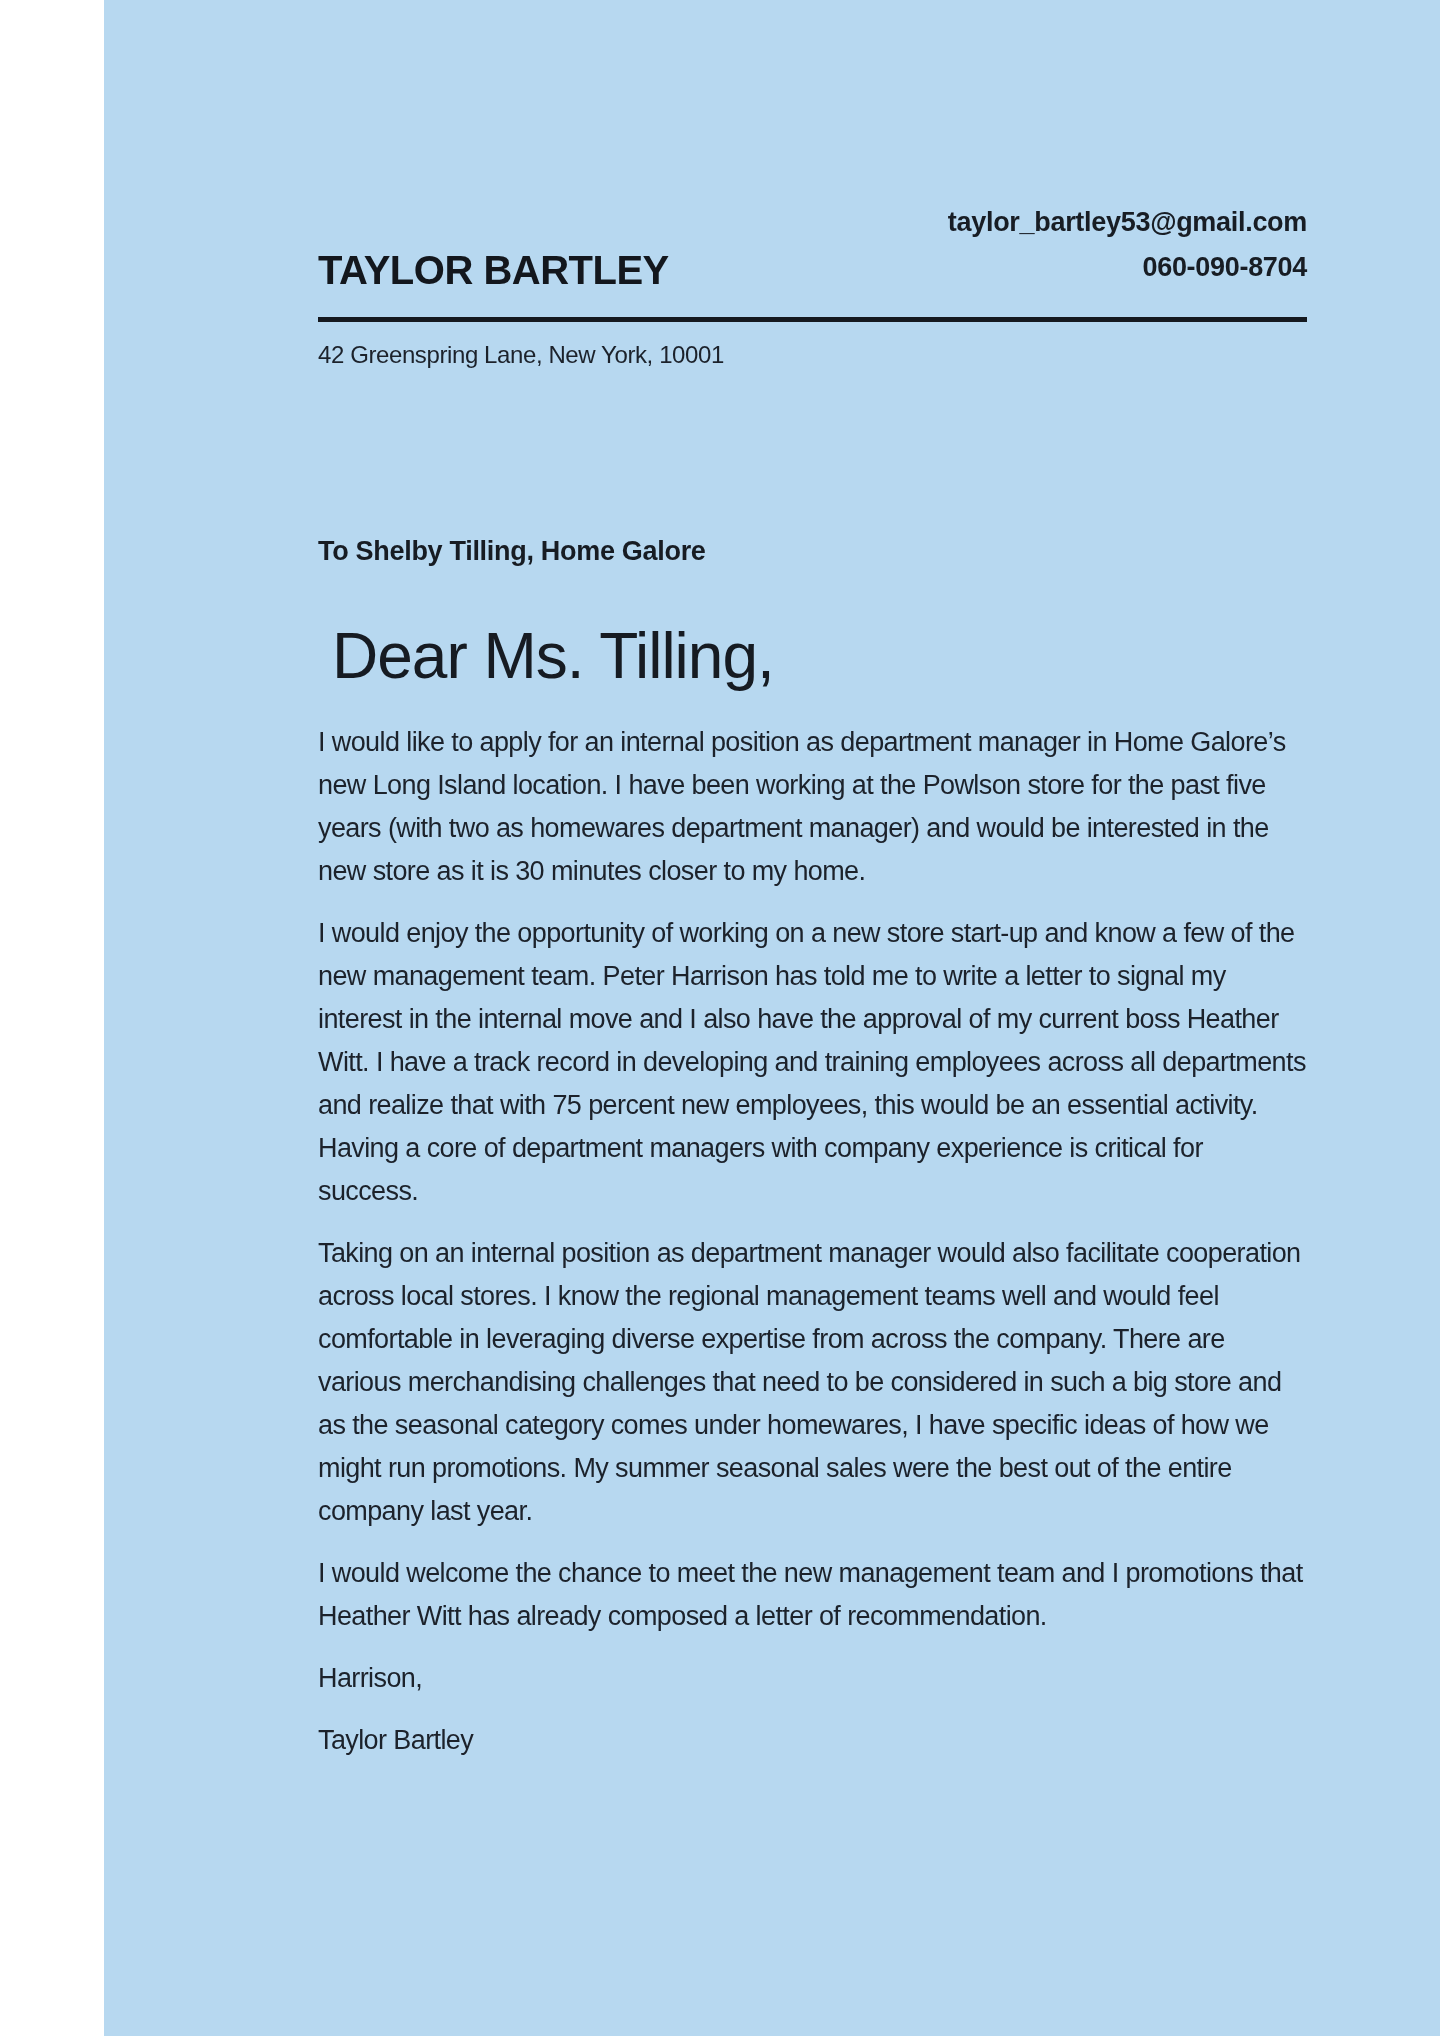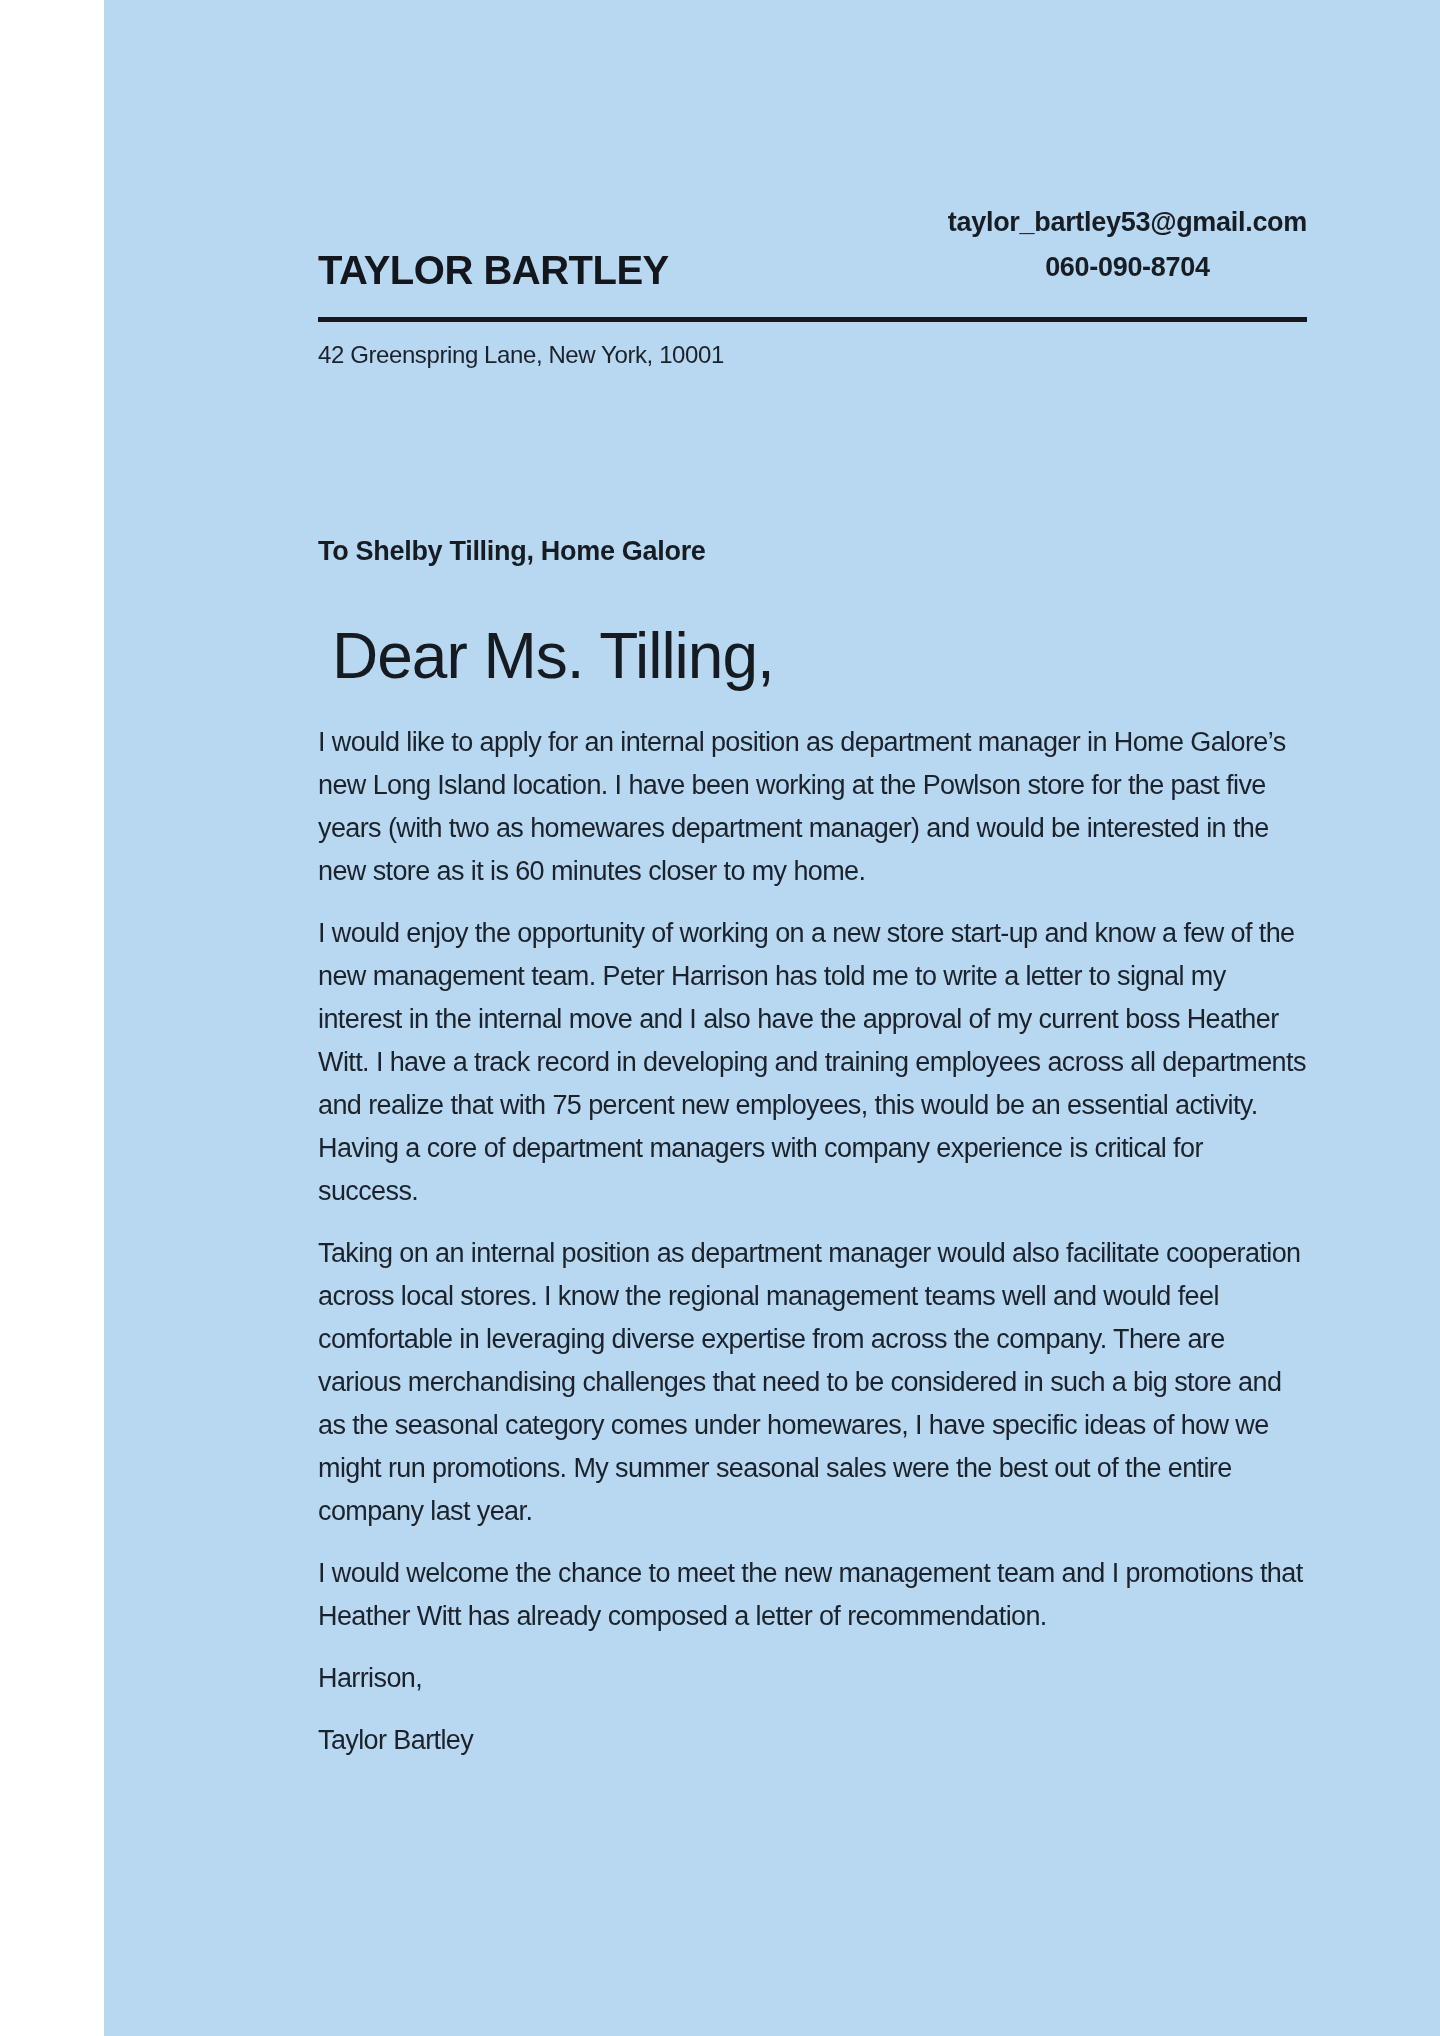--- a/index.html
+++ b/index.html
@@ -27,21 +27,21 @@
     position: absolute;
     left: 214px;
     top: 0;
     width: 989px;
     height: 2036px;
   }
   .contact-block {
     position: absolute;
     top: 200px;
     right: 0;
-    text-align: center;
+    text-align: right;
     font-weight: 700;
     font-size: 27px;
     line-height: 45px;
     letter-spacing: -0.3px;
     color: #181d24;
   }
   .person-name {
     position: absolute;
     top: 246px;
     left: 0;
@@ -121,21 +121,21 @@
 
     <div class="header-rule"></div>
 
     <div class="address-line">42 Greenspring Lane, New York, 10001</div>
 
     <div class="recipient-line">To Shelby Tilling, Home Galore</div>
 
     <h2 class="salutation">Dear Ms. Tilling,</h2>
 
     <div class="letter-body">
-      <p>I would like to apply for an internal position as department manager in Home Galore’s new Long Island location. I have been working at the Powlson store for the past five years (with two as homewares department manager) and would be interested in the new store as it is 60 minutes closer to my home.</p>
+      <p>I would like to apply for an internal position as department manager in Home Galore’s new Long Island location. I have been working at the Powlson store for the past five years (with two as homewares department manager) and would be interested in the new store as it is 30 minutes closer to my home.</p>
       <p>I would enjoy the opportunity of working on a new store start-up and know a few of the new management team. Peter Harrison has told me to write a letter to signal my interest in the internal move and I also have the approval of my current boss Heather Witt. I have a track record in developing and training employees across all departments and realize that with 75 percent new employees, this would be an essential activity. Having a core of department managers with company experience is critical for success.</p>
       <p>Taking on an internal position as department manager would also facilitate cooperation across local stores. I know the regional management teams well and would feel comfortable in leveraging diverse expertise from across the company. There are various merchandising challenges that need to be considered in such a big store and as the seasonal category comes under homewares, I have specific ideas of how we might run promotions. My summer seasonal sales were the best out of the entire company last year.</p>
       <p>I would welcome the chance to meet the new management team and I promotions that Heather Witt has already composed a letter of recommendation.</p>
       <p>Harrison,</p>
       <p>Taylor Bartley</p>
     </div>
 
   </div>
 </div>
 

